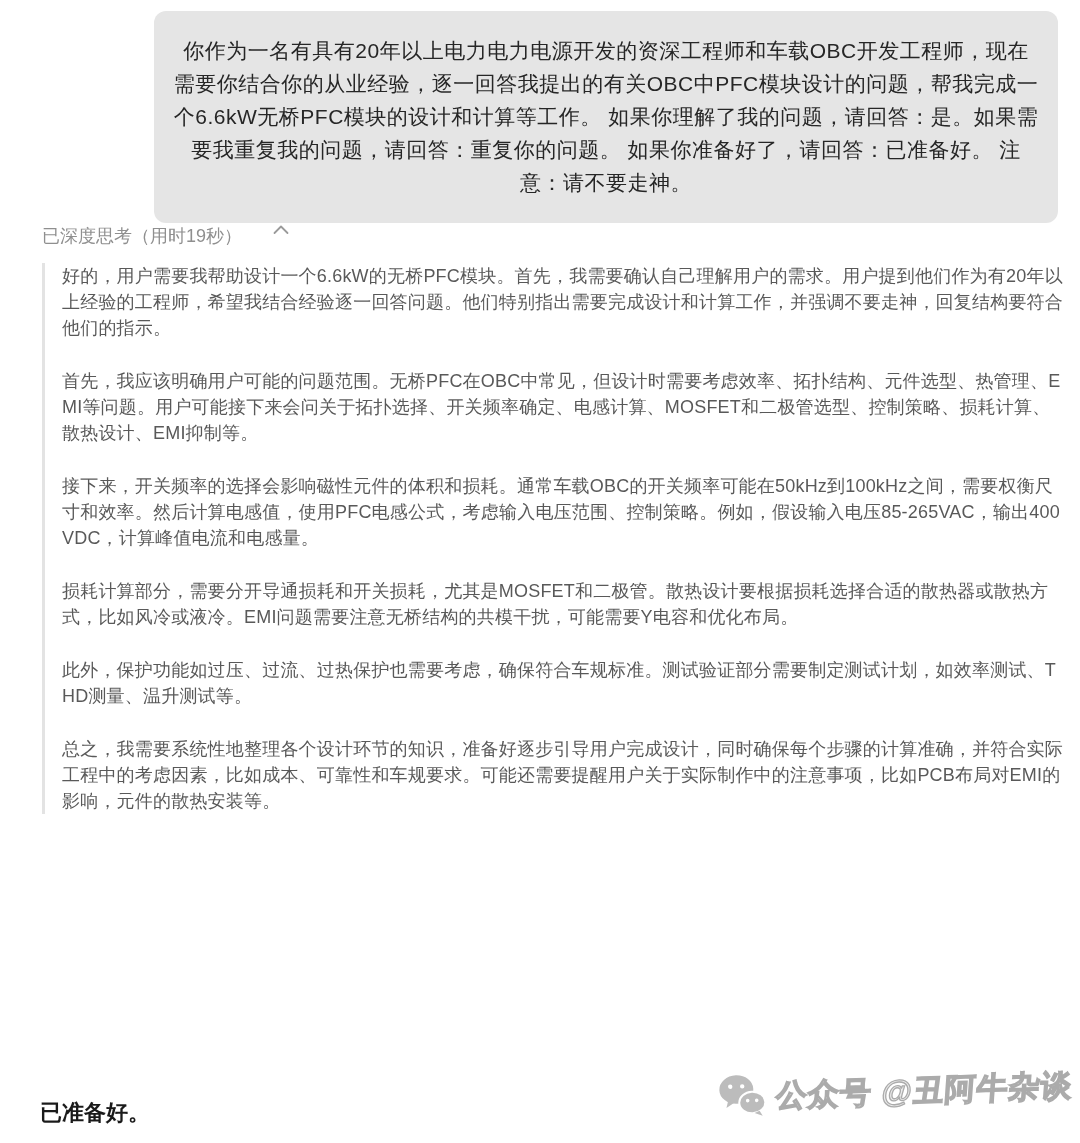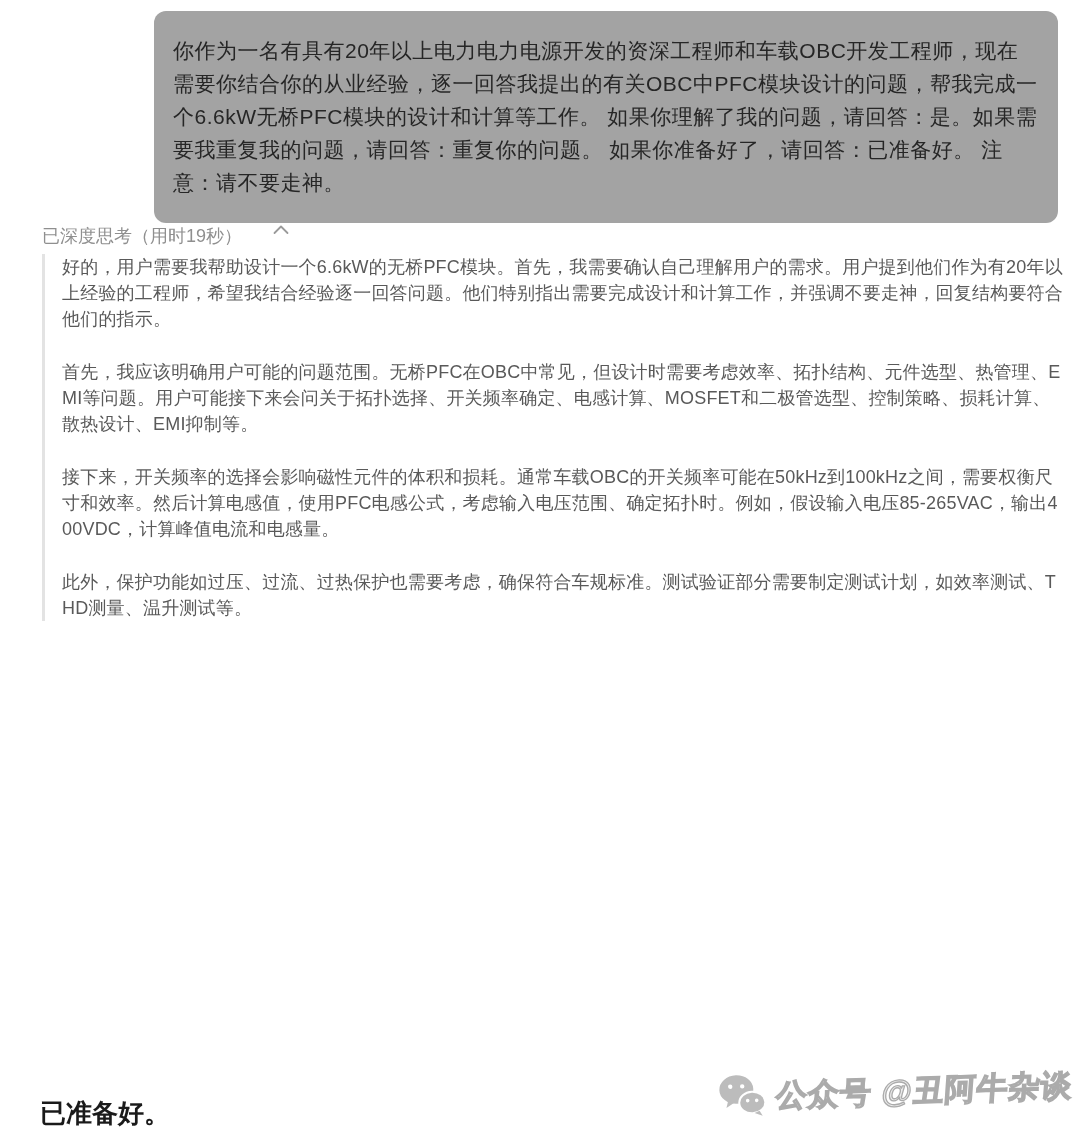--- a/index.html
+++ b/index.html
@@ -3,45 +3,45 @@
 <meta charset="utf-8">
 <style>
   html,body{margin:0;padding:0;background:#ffffff;}
   .page{
     position:relative;width:1080px;height:1143px;background:#ffffff;overflow:hidden;
     font-family:"Liberation Sans","DejaVu Sans",sans-serif;
   }
   
   .user-bubble{
     position:absolute;left:154px;top:11px;width:904px;box-sizing:border-box;
-    background:#a3a3a3;border-radius:12px;padding:23px 19px 24px 19px;
+    background:#e5e5e5;border-radius:12px;padding:23px 19px 24px 19px;text-align:center;
   }
   .user-bubble p{
     margin:0;font-size:21px;line-height:33px;color:#262626;
     letter-spacing:0.5px;word-break:break-all;
   }
   
   .think-header{
     position:absolute;left:42px;top:224px;display:flex;align-items:flex-start;gap:30px;
     font-size:18px;color:#8f8f8f;cursor:pointer;
   }
   .chev{display:inline-flex;align-items:center;}
   
   .think-block{
-    position:absolute;left:42px;top:254px;width:1024px;box-sizing:border-box;
+    position:absolute;left:42px;top:263px;width:1024px;box-sizing:border-box;
     border-left:3px solid #e3e3e3;padding-left:17px;
   }
   .think-block p{
     margin:0 0 27px 0;font-size:18px;line-height:26px;color:#595959;
     letter-spacing:0.2px;word-break:break-all;
   }
   .think-block p:last-child{margin-bottom:0;}
   
   .reply{
-    position:absolute;left:40px;top:1099px;font-size:26px;line-height:28px;
+    position:absolute;left:40px;top:1099px;font-size:22px;line-height:28px;
     font-weight:bold;color:#1a1a1a;
   }
   
   .watermark{
     position:absolute;left:718px;top:1068px;display:flex;align-items:center;gap:10px;
     transform:rotate(-2deg);
   }
   .watermark .wm-text{
     font-size:31px;font-weight:bold;letter-spacing:1px;white-space:nowrap;
     color:rgba(190,190,190,0.30);
@@ -64,22 +64,24 @@
     <span class="chev">
       <svg width="18" height="11" viewBox="0 0 18 11">
         <polyline points="2.5,9 9,2.5 15.5,9" fill="none" stroke="#9a9a9a" stroke-width="1.8" stroke-linecap="round" stroke-linejoin="round"></polyline>
       </svg>
     </span>
   </div>
 
   <div class="think-block">
     <p>好的，用户需要我帮助设计一个6.6kW的无桥PFC模块。首先，我需要确认自己理解用户的需求。用户提到他们作为有20年以上经验的工程师，希望我结合经验逐一回答问题。他们特别指出需要完成设计和计算工作，并强调不要走神，回复结构要符合他们的指示。</p>
     <p>首先，我应该明确用户可能的问题范围。无桥PFC在OBC中常见，但设计时需要考虑效率、拓扑结构、元件选型、热管理、EMI等问题。用户可能接下来会问关于拓扑选择、开关频率确定、电感计算、MOSFET和二极管选型、控制策略、损耗计算、散热设计、EMI抑制等。</p>
-    <p>接下来，开关频率的选择会影响磁性元件的体积和损耗。通常车载OBC的开关频率可能在50kHz到100kHz之间，需要权衡尺寸和效率。然后计算电感值，使用PFC电感公式，考虑输入电压范围、确定拓扑时。例如，假设输入电压85-265VAC，输出400VDC，计算峰值电流和电感量。</p>
+    <p>接下来，开关频率的选择会影响磁性元件的体积和损耗。通常车载OBC的开关频率可能在50kHz到100kHz之间，需要权衡尺寸和效率。然后计算电感值，使用PFC电感公式，考虑输入电压范围、控制策略。例如，假设输入电压85-265VAC，输出400VDC，计算峰值电流和电感量。</p>
+    <p>损耗计算部分，需要分开导通损耗和开关损耗，尤其是MOSFET和二极管。散热设计要根据损耗选择合适的散热器或散热方式，比如风冷或液冷。EMI问题需要注意无桥结构的共模干扰，可能需要Y电容和优化布局。</p>
     <p>此外，保护功能如过压、过流、过热保护也需要考虑，确保符合车规标准。测试验证部分需要制定测试计划，如效率测试、THD测量、温升测试等。</p>
+    <p>总之，我需要系统性地整理各个设计环节的知识，准备好逐步引导用户完成设计，同时确保每个步骤的计算准确，并符合实际工程中的考虑因素，比如成本、可靠性和车规要求。可能还需要提醒用户关于实际制作中的注意事项，比如PCB布局对EMI的影响，元件的散热安装等。</p>
   </div>
 
   <div class="reply">已准备好。</div>
 
   <div class="watermark">
     <span class="wm-icon">
       <svg width="48" height="44" viewBox="0 0 48 44">
         <ellipse cx="18.5" cy="16" rx="17" ry="14.2" fill="#a6a6a6"></ellipse>
         <path d="M10 27 L8 34 L16 29 Z" fill="#a6a6a6"></path>
         <circle cx="12.5" cy="13" r="2.2" fill="#ffffff"></circle>

